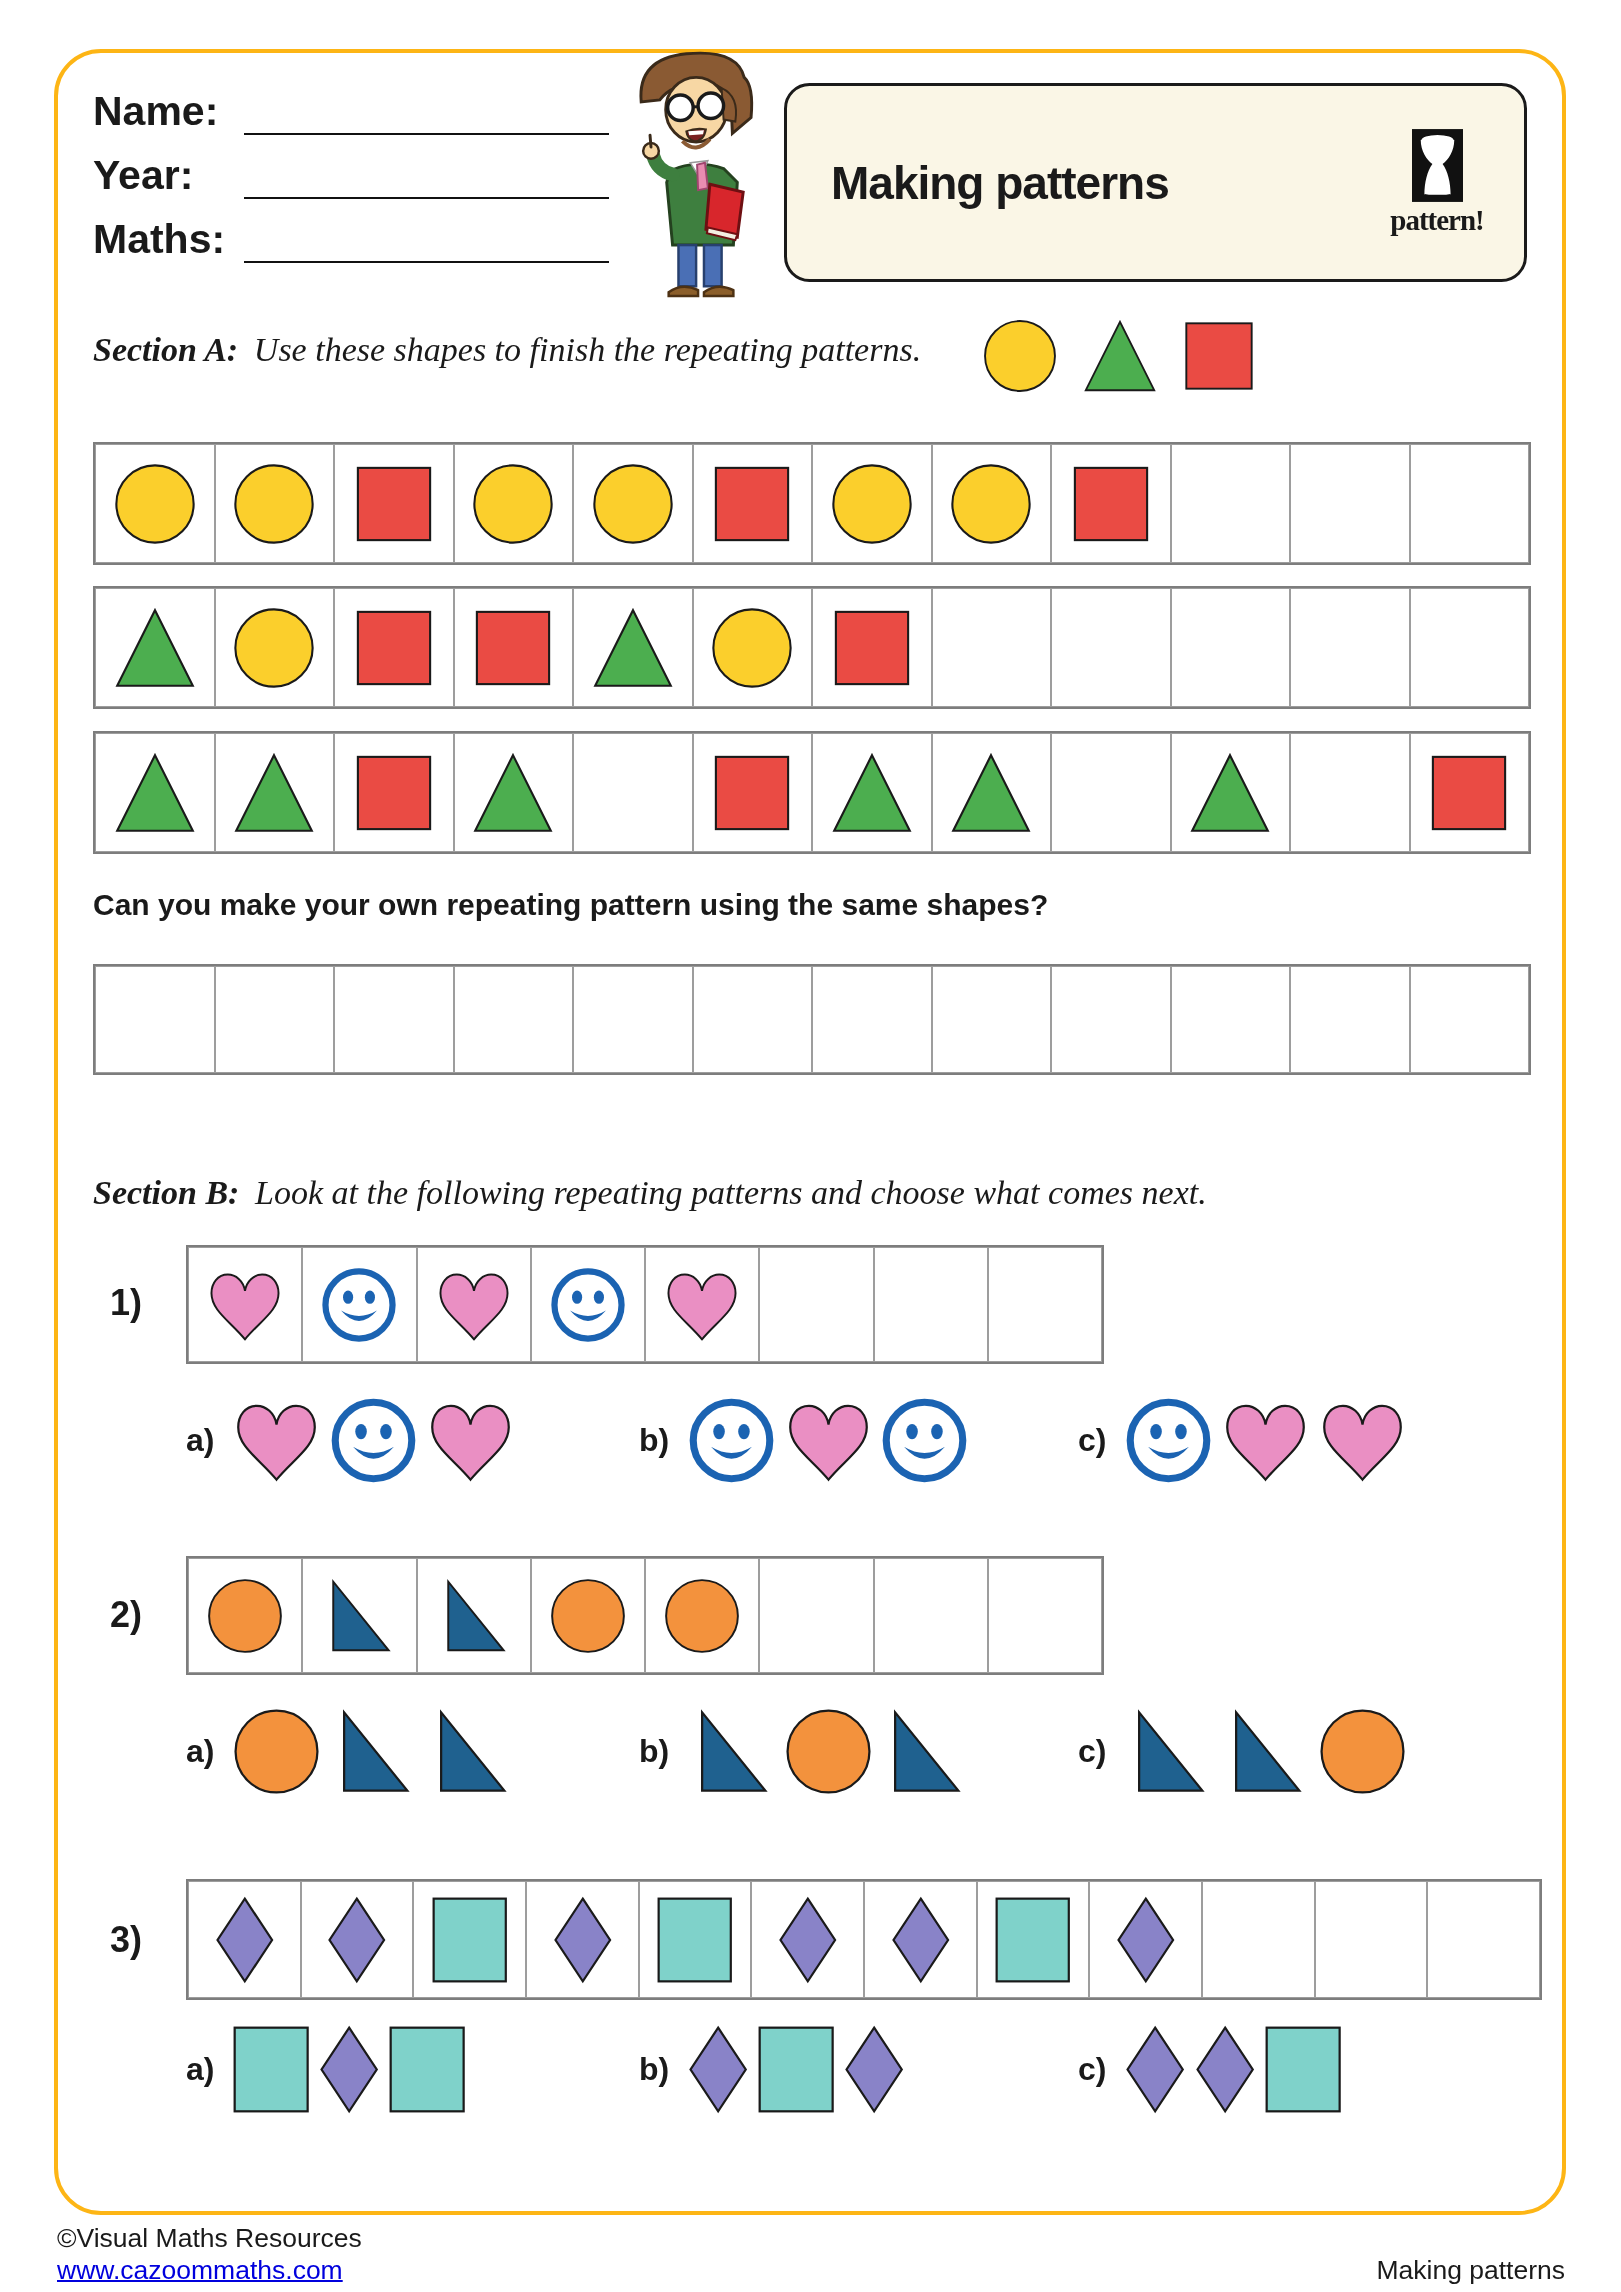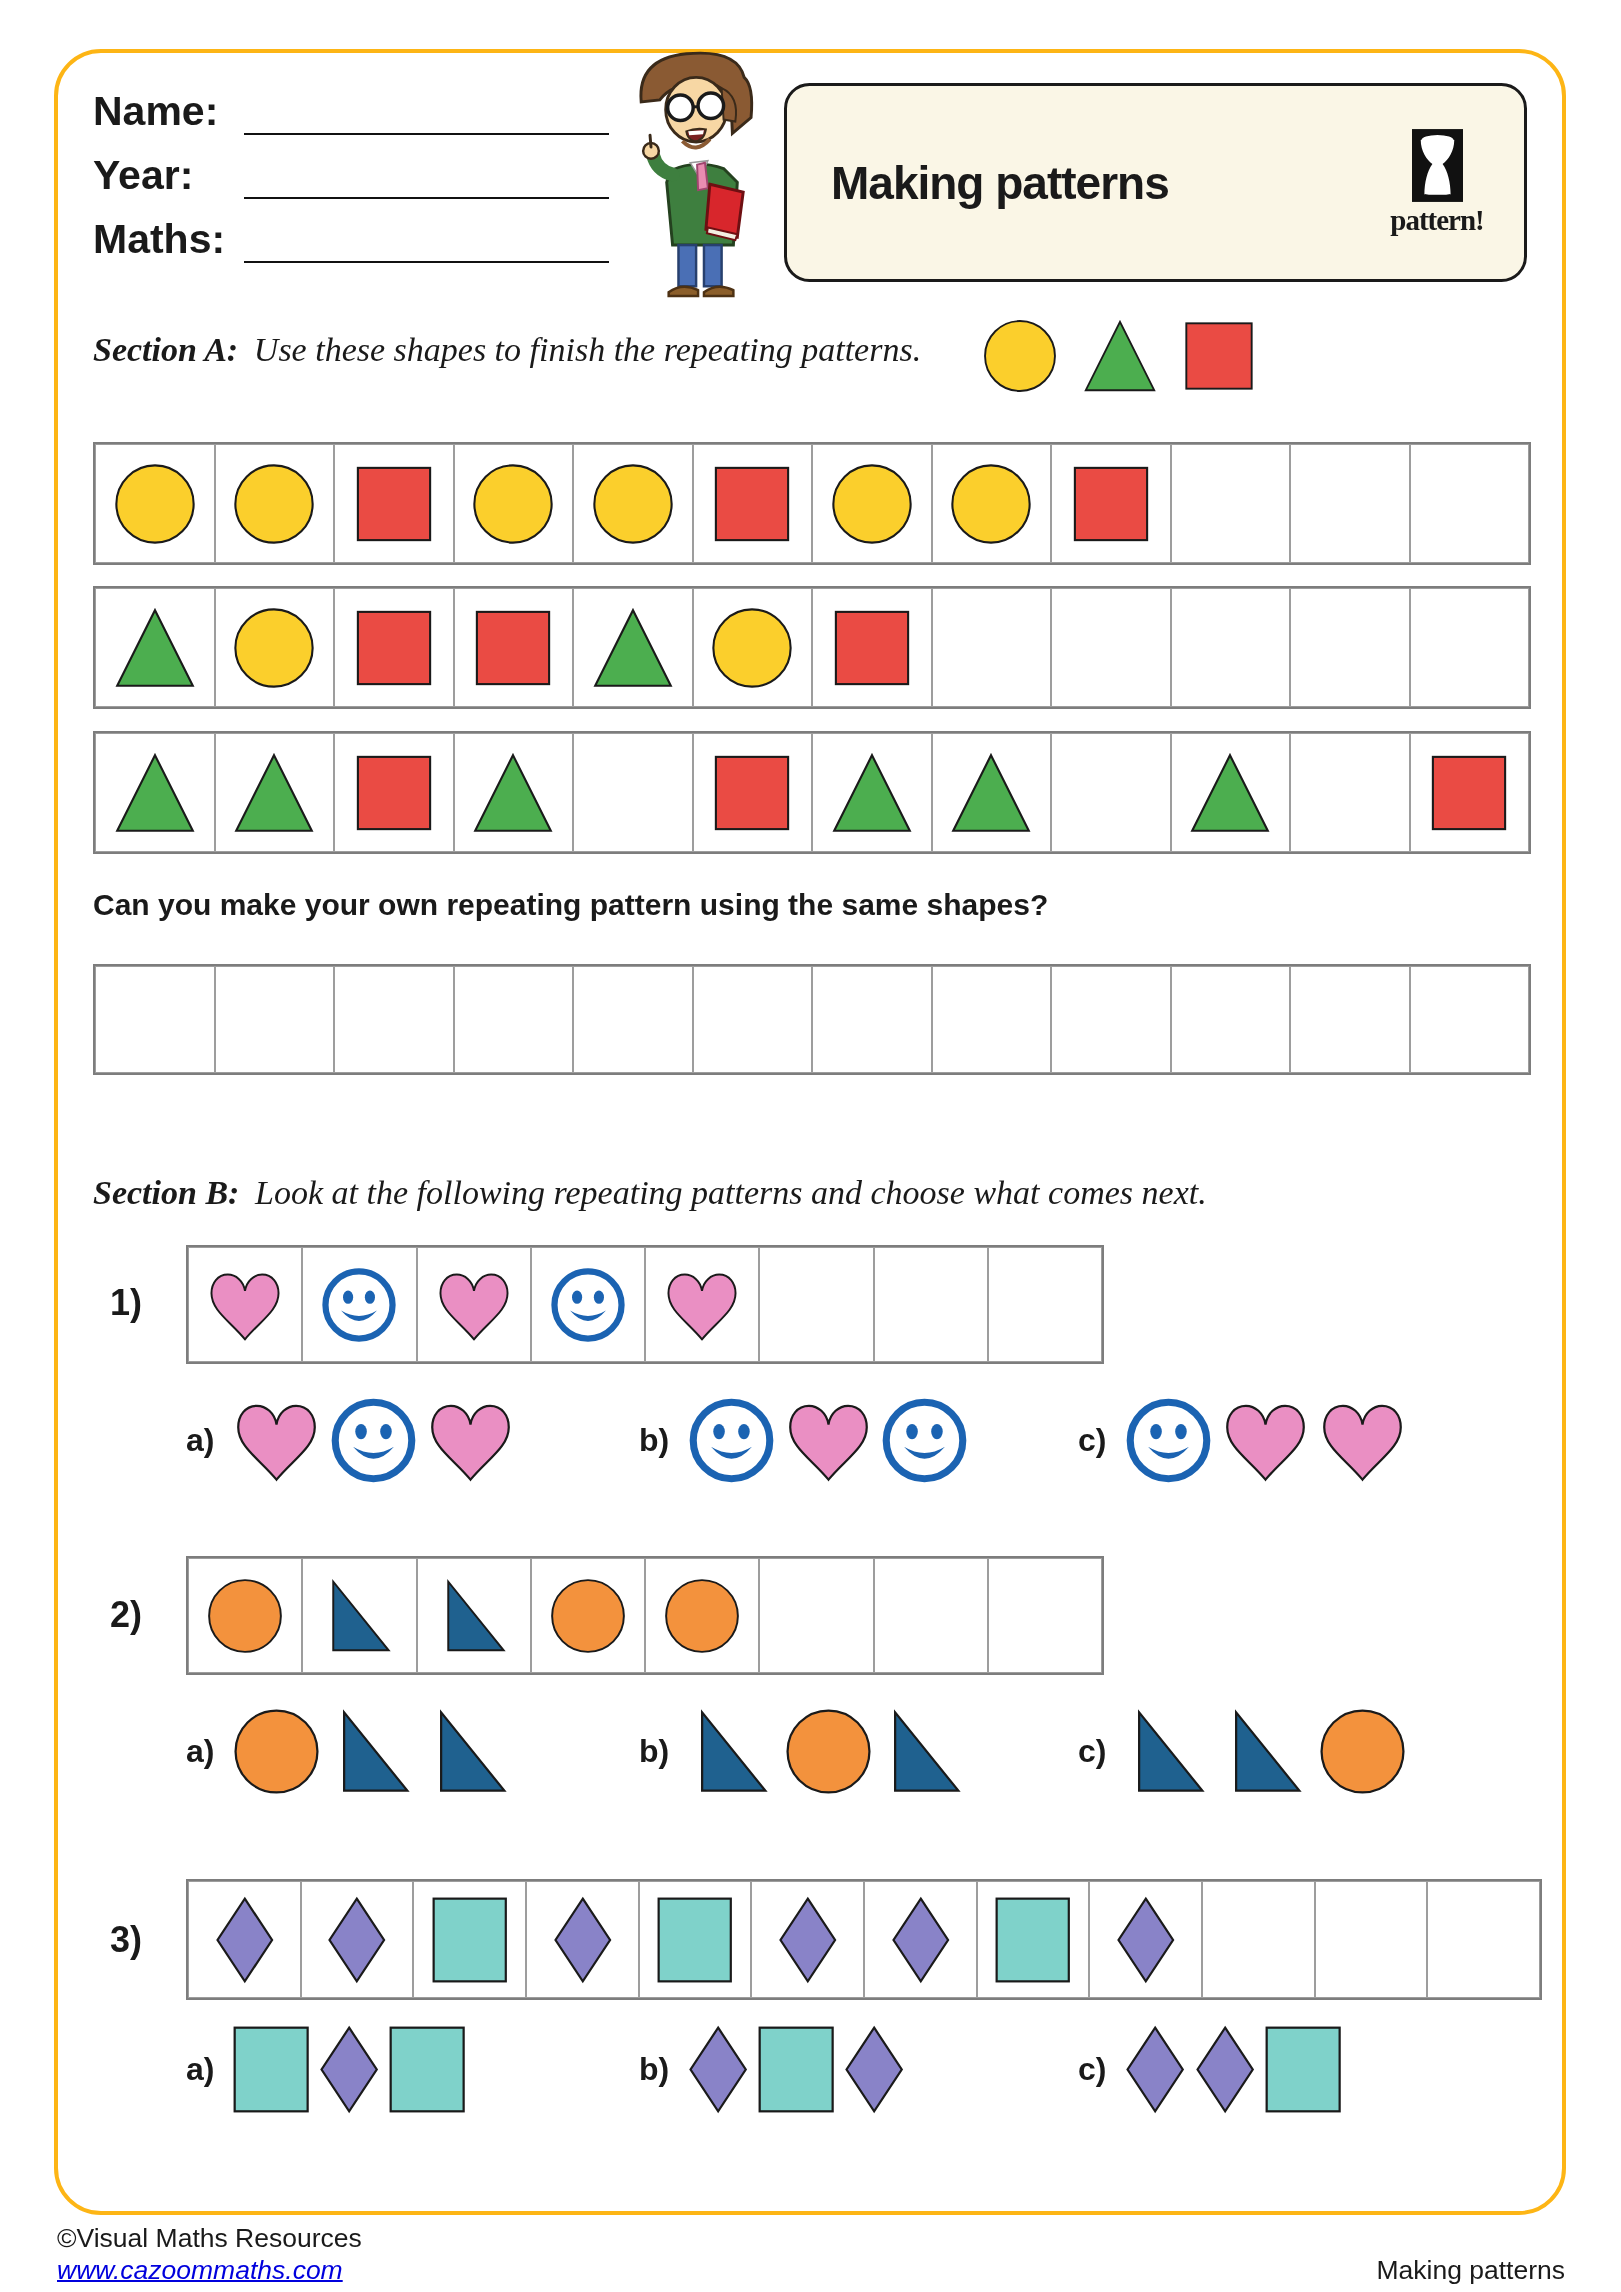--- a/index.html
+++ b/index.html
@@ -45,21 +45,21 @@
   
   .qnum{position:absolute;left:110px;font-weight:bold;font-size:36px;}
   .opt-group{position:absolute;display:flex;align-items:center;gap:17.6px;}
   .opt-letter{font-weight:bold;font-size:32px;}
   .opt-shapes{display:flex;gap:7.8px;align-items:center;}
   .opt-shapes .shape-box{height:89px;}
   .shape-box{display:inline-flex;align-items:center;justify-content:center;}
   .shape-box svg{display:block;height:100%;}
   
   .foot-copy{position:absolute;left:57px;top:2223px;font-size:26.5px;}
-  .foot-link{position:absolute;left:57px;top:2255px;font-size:26.5px;color:#0000DD;text-decoration:underline;text-decoration-thickness:2px;cursor:pointer;font-style:italic;}
+  .foot-link{position:absolute;left:57px;top:2255px;font-size:26.5px;color:#0000DD;text-decoration:underline;text-decoration-thickness:2px;cursor:pointer;}
   .foot-right{position:absolute;right:56px;top:2255px;font-size:26.5px;}
 </style>
 </head>
 <body>
 
 <div class="page">
   <div class="frame"></div>
 
   <div class="field" style="top:90px">
     <span class="flabel">Name:</span>

